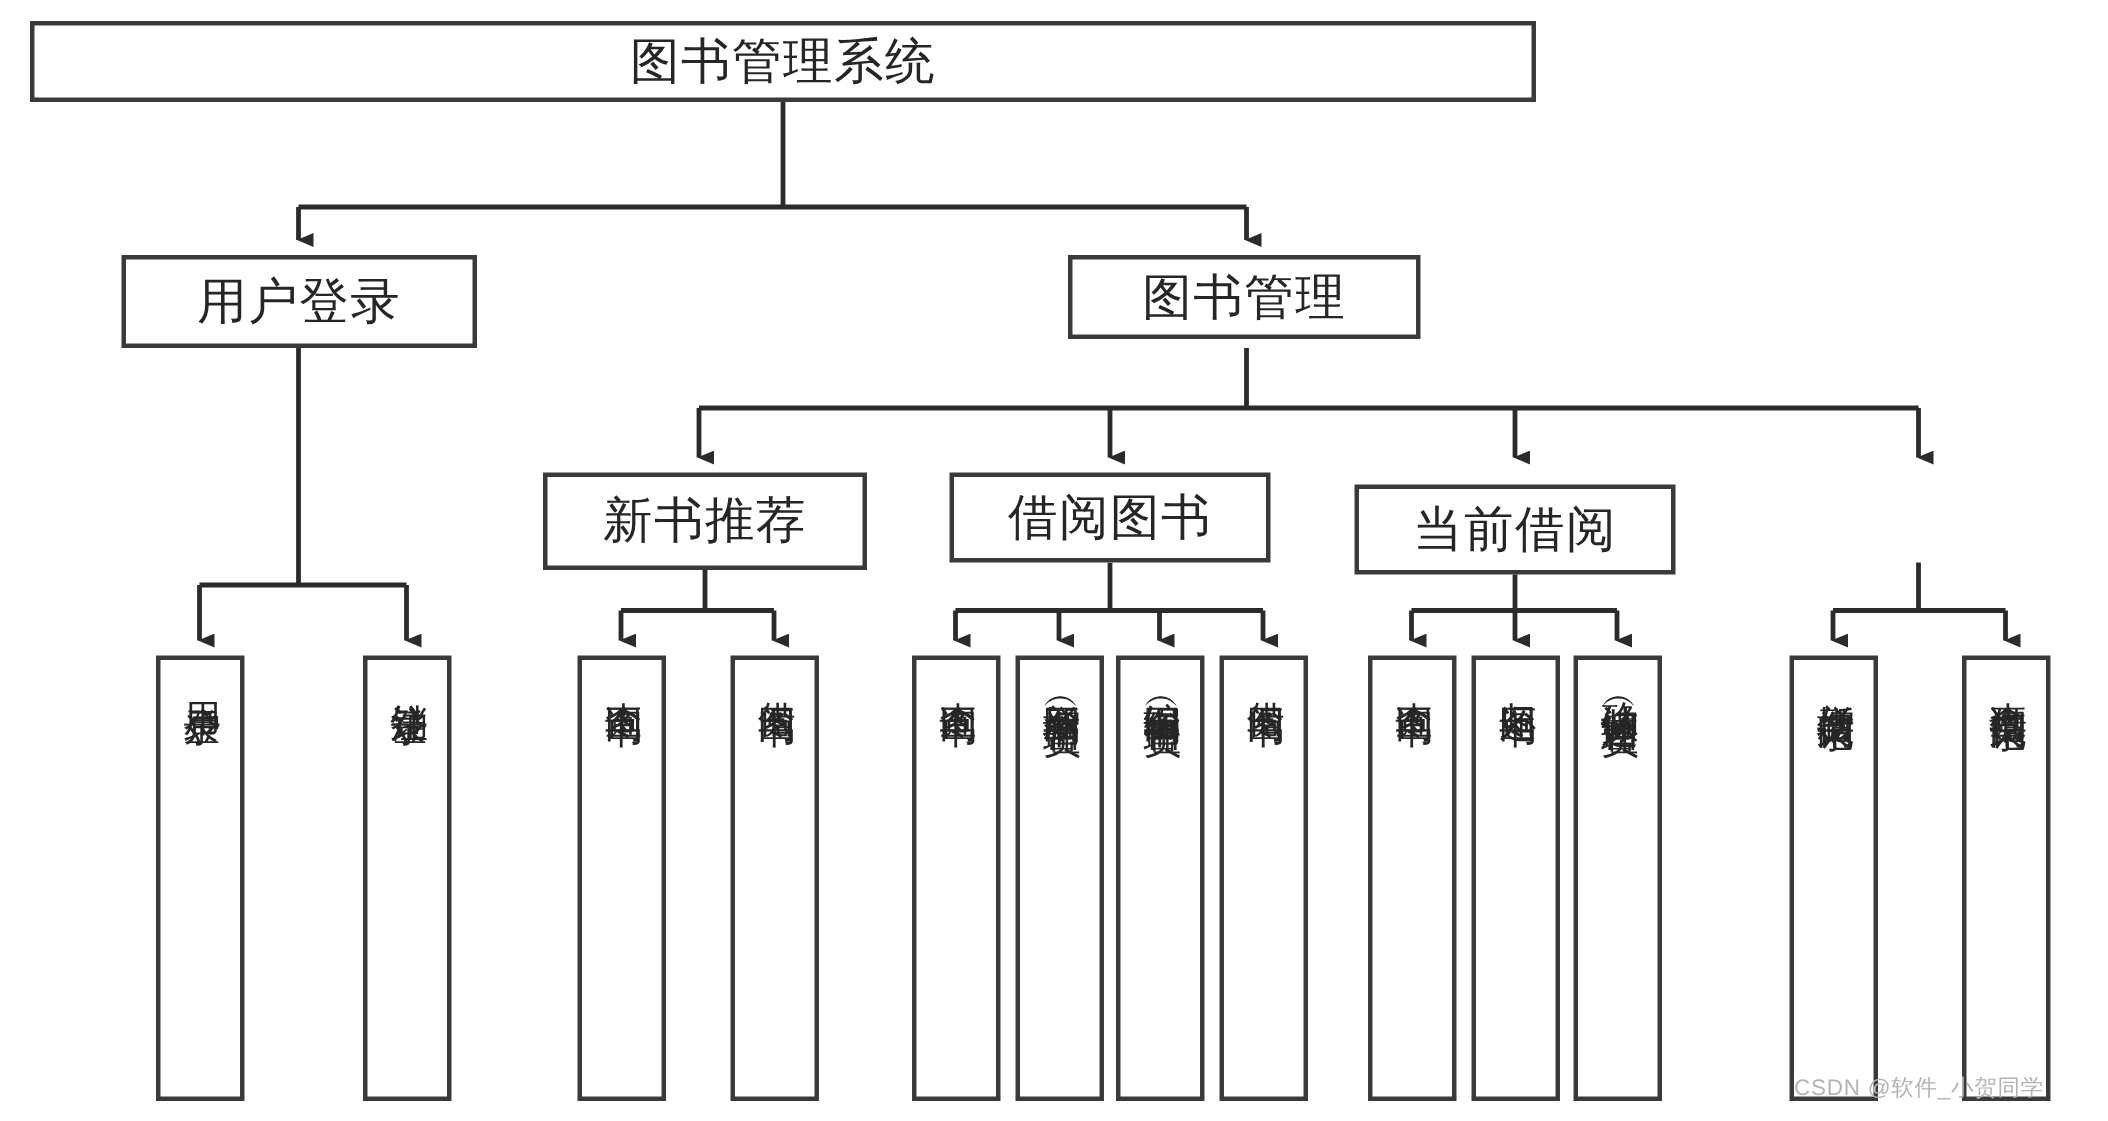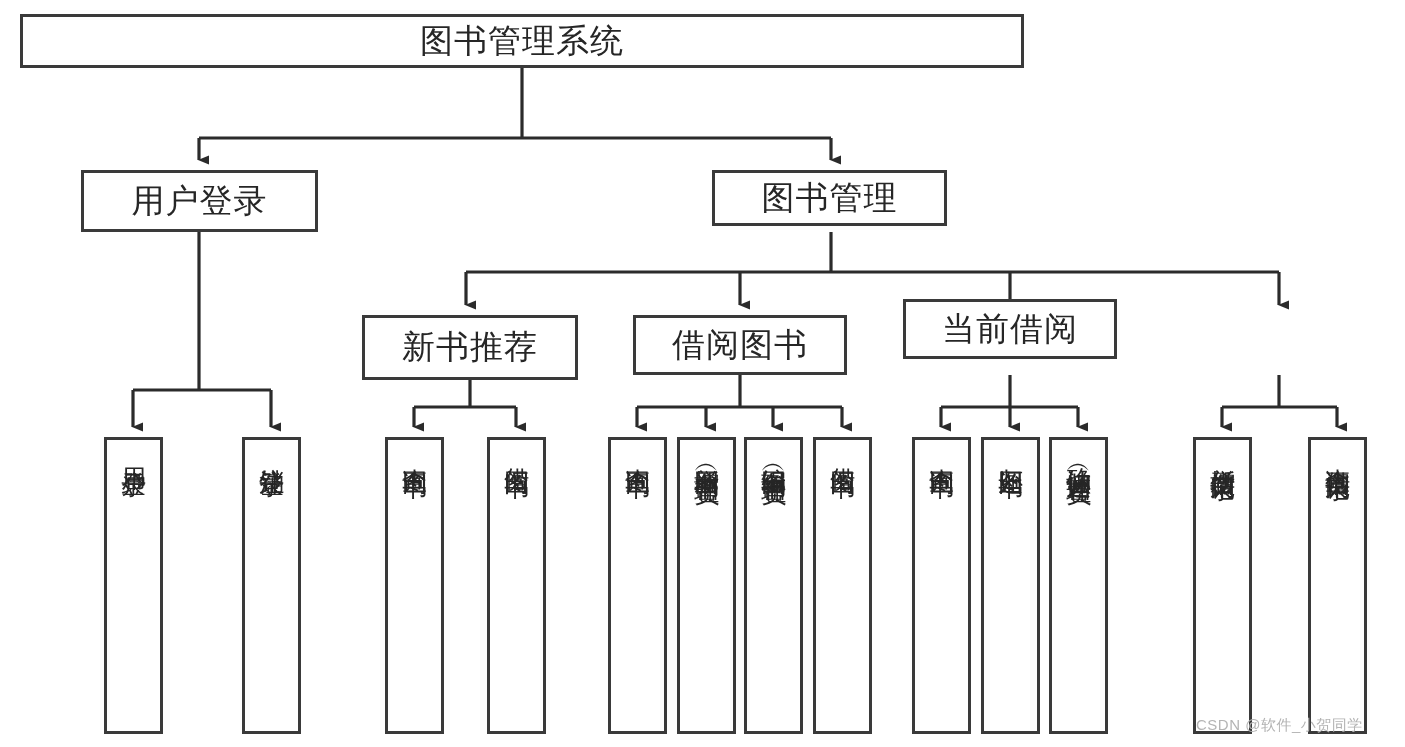--- a/index.html
+++ b/index.html
@@ -138,21 +138,21 @@
   </div>
 
   <div class="node" style="left:362px; top:315px; width:216px; height:65px;">
     <span class="node-label">新书推荐</span>
   </div>
 
   <div class="node" style="left:633px; top:315px; width:214px; height:60px;">
     <span class="node-label">借阅图书</span>
   </div>
 
-  <div class="node" style="left:903px; top:299px; width:214px; height:60px;">
+  <div class="node" style="left:903px; top:323px; width:214px; height:60px;">
     <span class="node-label">当前借阅</span>
   </div>
 
 
   <div class="leaf" style="left:104px; top:437px; width:59px; height:297px;">
     <span class="leaf-label">用户登录</span>
   </div>
 
   <div class="leaf" style="left:242px; top:437px; width:59px; height:297px;">
     <span class="leaf-label">注销登录</span>

